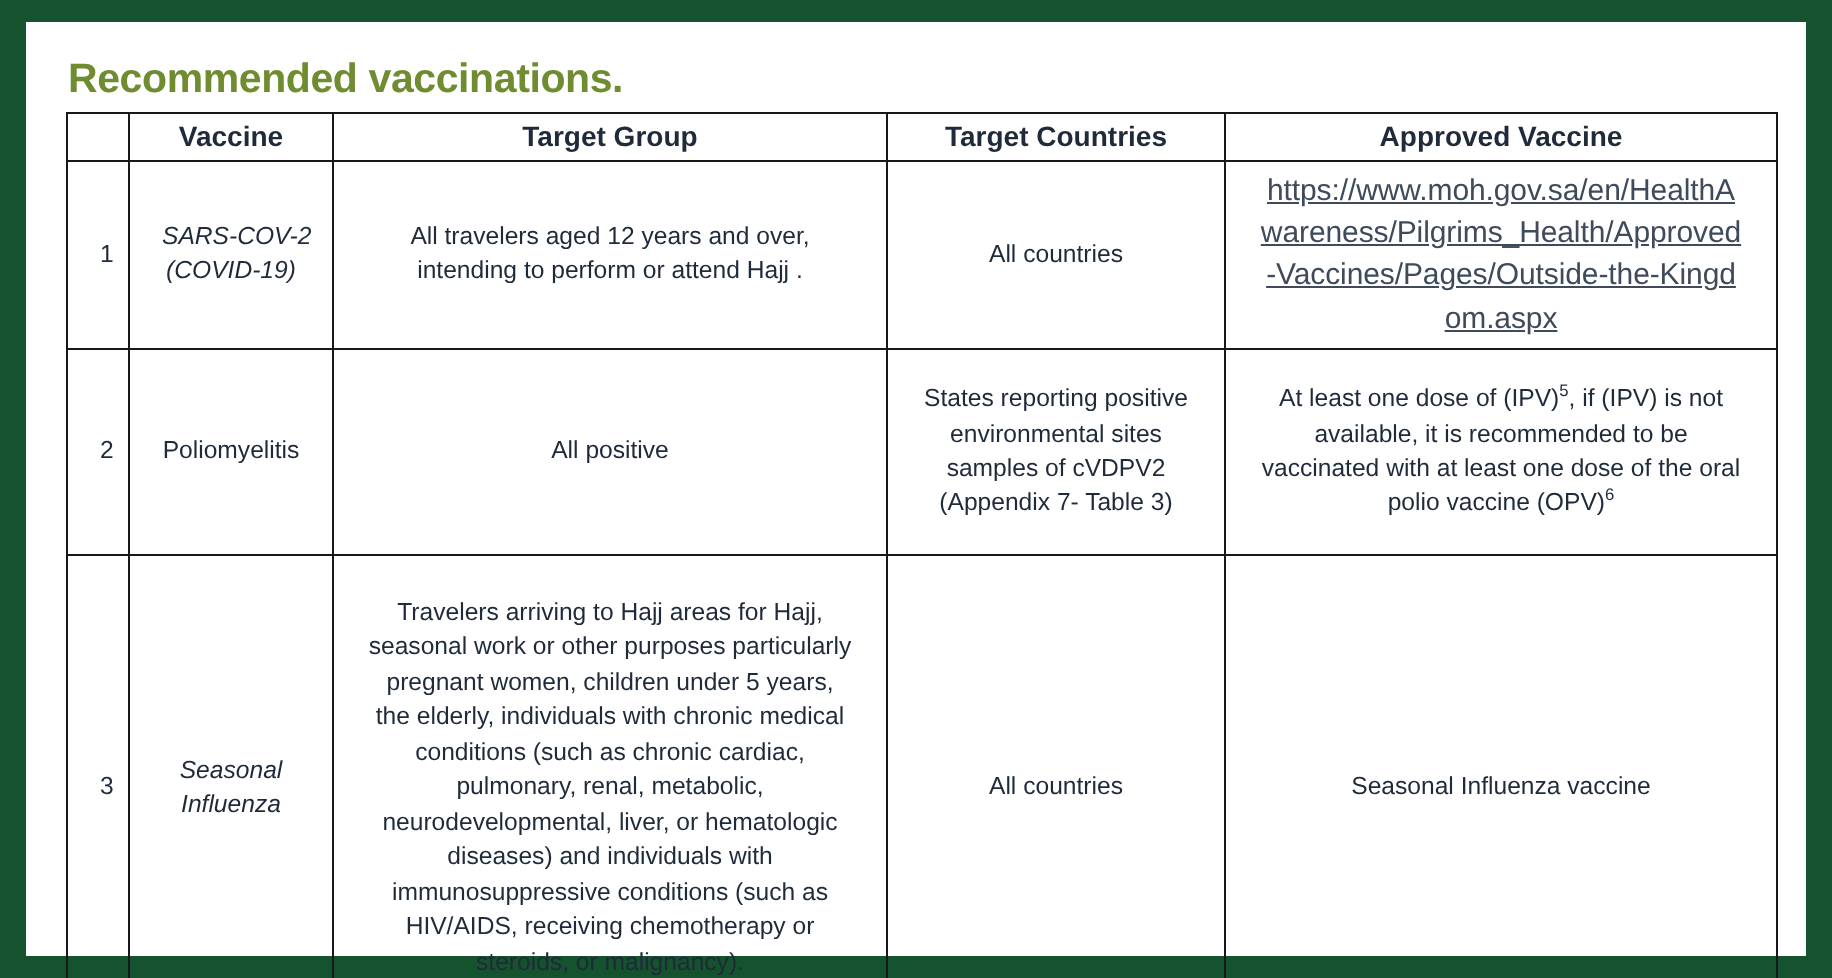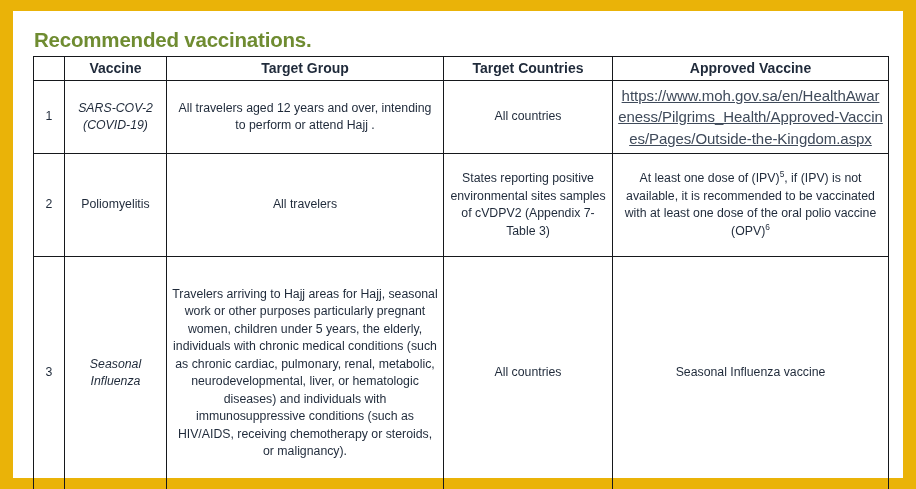--- a/index.html
+++ b/index.html
@@ -13,21 +13,21 @@
     overflow: hidden;
     font-family: "Liberation Sans", sans-serif;
   }
 
   
   .frame {
     position: absolute;
     left: 0; top: 0;
     width: 916px;
     height: 489px;
-    background: #eab308;
+    background: #14532d;
     box-sizing: border-box;
   }
   .page {
     position: absolute;
     left: 13px;
     top: 11px;
     width: 890px;
     height: 467px;
     background: #ffffff;
     box-sizing: border-box;
@@ -50,21 +50,21 @@
     position: absolute;
     left: 20px;
     top: 45px;
     width: 855px;
     border-collapse: collapse;
     table-layout: fixed;
     color: #1f2a3a;
   }
   .vax-table td, .vax-table th {
     border: 1.6px solid #16181c;
-    padding: 4px 5px;
+    padding: 4px 16px;
     vertical-align: middle;
     text-align: center;
     font-size: 12.3px;
     line-height: 1.42;
     font-weight: normal;
     box-sizing: border-box;
   }
   .vax-table thead th {
     font-weight: bold;
     font-size: 14px;
@@ -147,21 +147,21 @@
           <td class="cell-group">All travelers aged 12 years and over, intending to perform or attend Hajj .</td>
           <td class="cell-country">All countries</td>
           <td>
             <a class="url-link" href="#">https://www.moh.gov.sa/en/HealthAwareness/Pilgrims_Health/Approved-Vaccines/Pages/Outside-the-Kingdom.aspx</a>
           </td>
         </tr>
 
         <tr class="r2">
           <td class="rownum">2</td>
           <td class="cell-vaccine">Poliomyelitis</td>
-          <td class="cell-group">All travelers</td>
+          <td class="cell-group">All positive</td>
           <td class="cell-country">States reporting positive environmental sites samples of cVDPV2 (Appendix 7- Table 3)</td>
           <td class="cell-approved">
             <span>At least one dose of (IPV)</span><sup>5</sup><span>, if (IPV) is not available, it is recommended to be vaccinated with at least one dose of the oral polio vaccine (OPV)</span><sup>6</sup>
           </td>
         </tr>
 
         <tr class="r3">
           <td class="rownum">3</td>
           <td class="cell-vaccine">
             <span class="nowrap">Seasonal</span><br>

